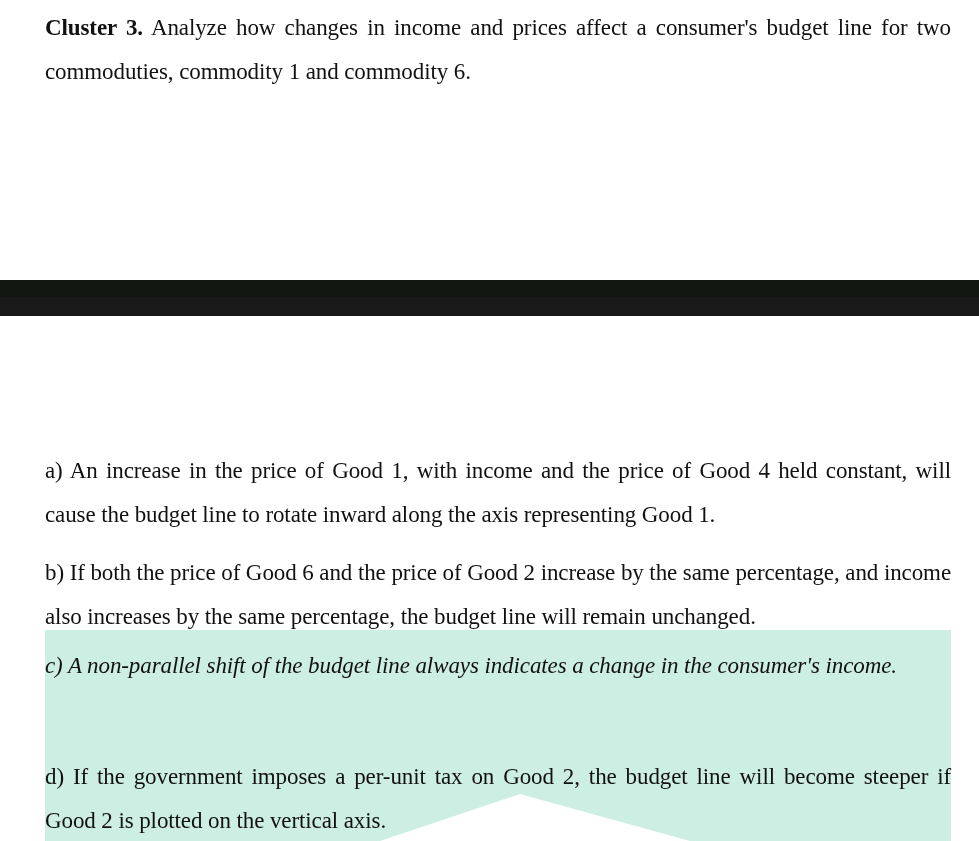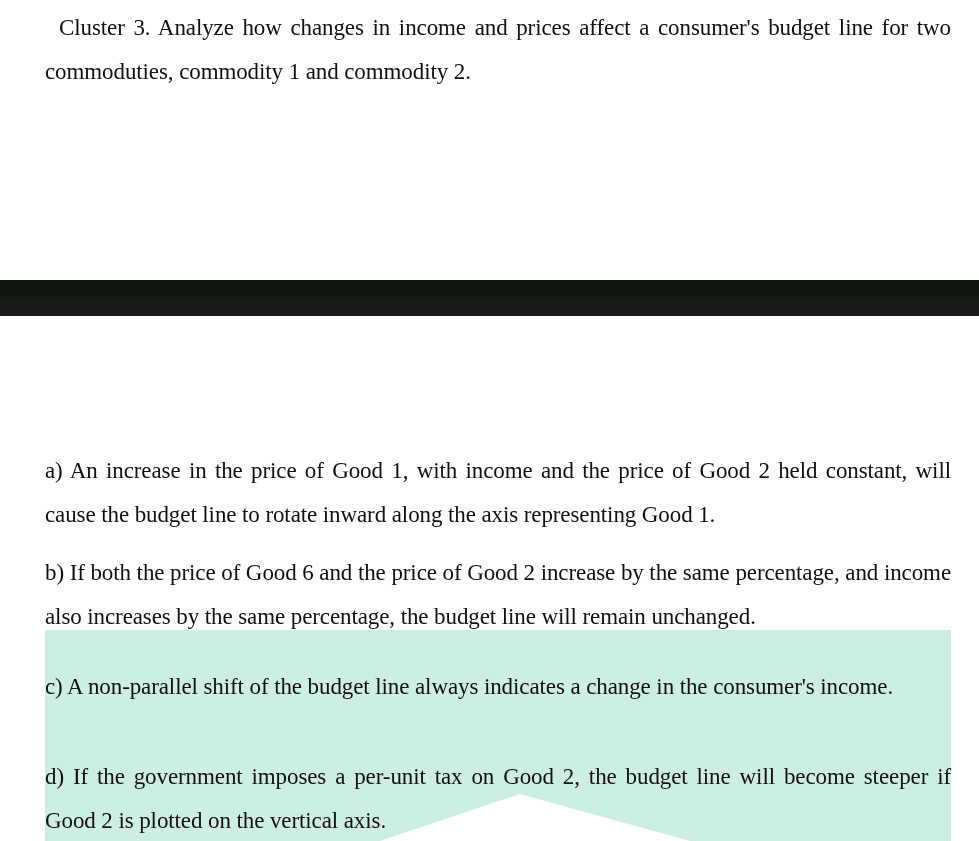--- a/index.html
+++ b/index.html
@@ -19,25 +19,25 @@
       position: absolute;
       left: 45px;
       width: 906px;
       font-size: 23px;
       line-height: 44px;
       text-align: justify;
       margin: 0;
       z-index: 3;
       letter-spacing: -0.1px;
     }
-    .para b { font-weight: normal; margin-left: 14px; }
+    .para b { font-weight: bold; }
     #intro { top: 6px; }
     #opt-a { top: 449px; }
     #opt-b { top: 551px; }
-    #opt-c { top: 665px; }
+    #opt-c { top: 644px; font-style: italic; }
     #opt-d { top: 755px; }
     .dark-bar {
       position: absolute;
       left: 0;
       top: 280px;
       width: 979px;
       height: 36px;
       z-index: 2;
     }
     .dark-bar .top { height: 17px; }
@@ -56,29 +56,29 @@
       top: 0;
       width: 979px;
       height: 841px;
       z-index: 2;
       pointer-events: none;
     }
   </style>
 </head>
 <body style="background: rgb(255, 255, 255); color: rgb(17, 17, 17);">
 
-<p class="para" id="intro"><b>Cluster 3.</b><span> Analyze how changes in income and prices affect a consumer's budget line for two commoduties, commodity 1 and commodity 2.</span></p>
+<p class="para" id="intro"><b>Cluster 3.</b><span> Analyze how changes in income and prices affect a consumer's budget line for two commoduties, commodity 1 and commodity 6.</span></p>
 
 <div class="dark-bar">
   <div class="top" style="background: rgb(17, 22, 16);"></div>
   <div class="bottom" style="background: rgb(25, 25, 25);"></div>
 </div>
 
 <div class="highlight" style="background: rgb(205, 238, 226);"></div>
 
 <svg class="wedge" width="979" height="841" viewBox="0 0 979 841">
   <polygon points="520,794 380,841 690,841" fill="#ffffff"></polygon>
 </svg>
 
-<p class="para" id="opt-a">a) An increase in the price of Good 1, with income and the price of Good 2 held constant, will cause the budget line to rotate inward along the axis representing Good 1.</p>
+<p class="para" id="opt-a">a) An increase in the price of Good 1, with income and the price of Good 4 held constant, will cause the budget line to rotate inward along the axis representing Good 1.</p>
 <p class="para" id="opt-b">b) If both the price of Good 6 and the price of Good 2 increase by the same percentage, and income also increases by the same percentage, the budget line will remain unchanged.</p>
 <p class="para" id="opt-c">c) A non-parallel shift of the budget line always indicates a change in the consumer's income.</p>
 <p class="para" id="opt-d">d) If the government imposes a per-unit tax on Good 2, the budget line will become steeper if Good 2 is plotted on the vertical axis.</p>
 
 </body></html>

